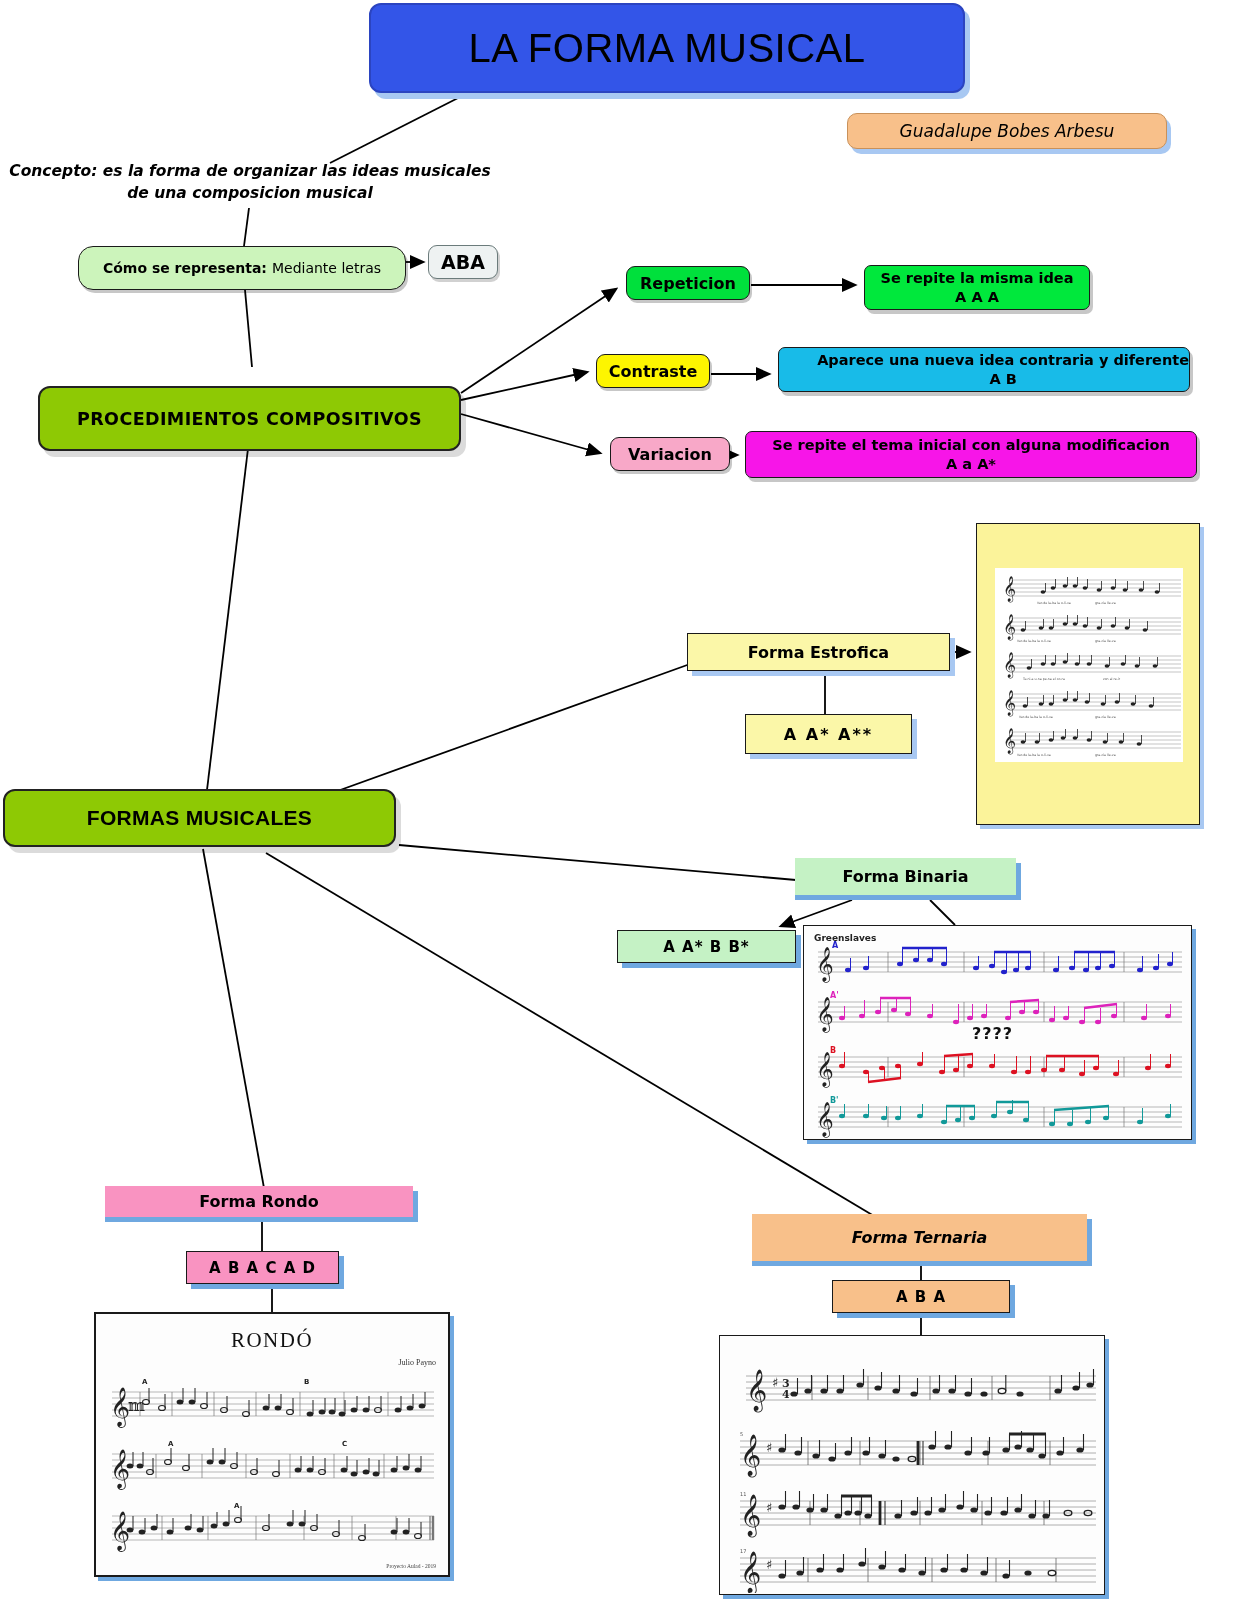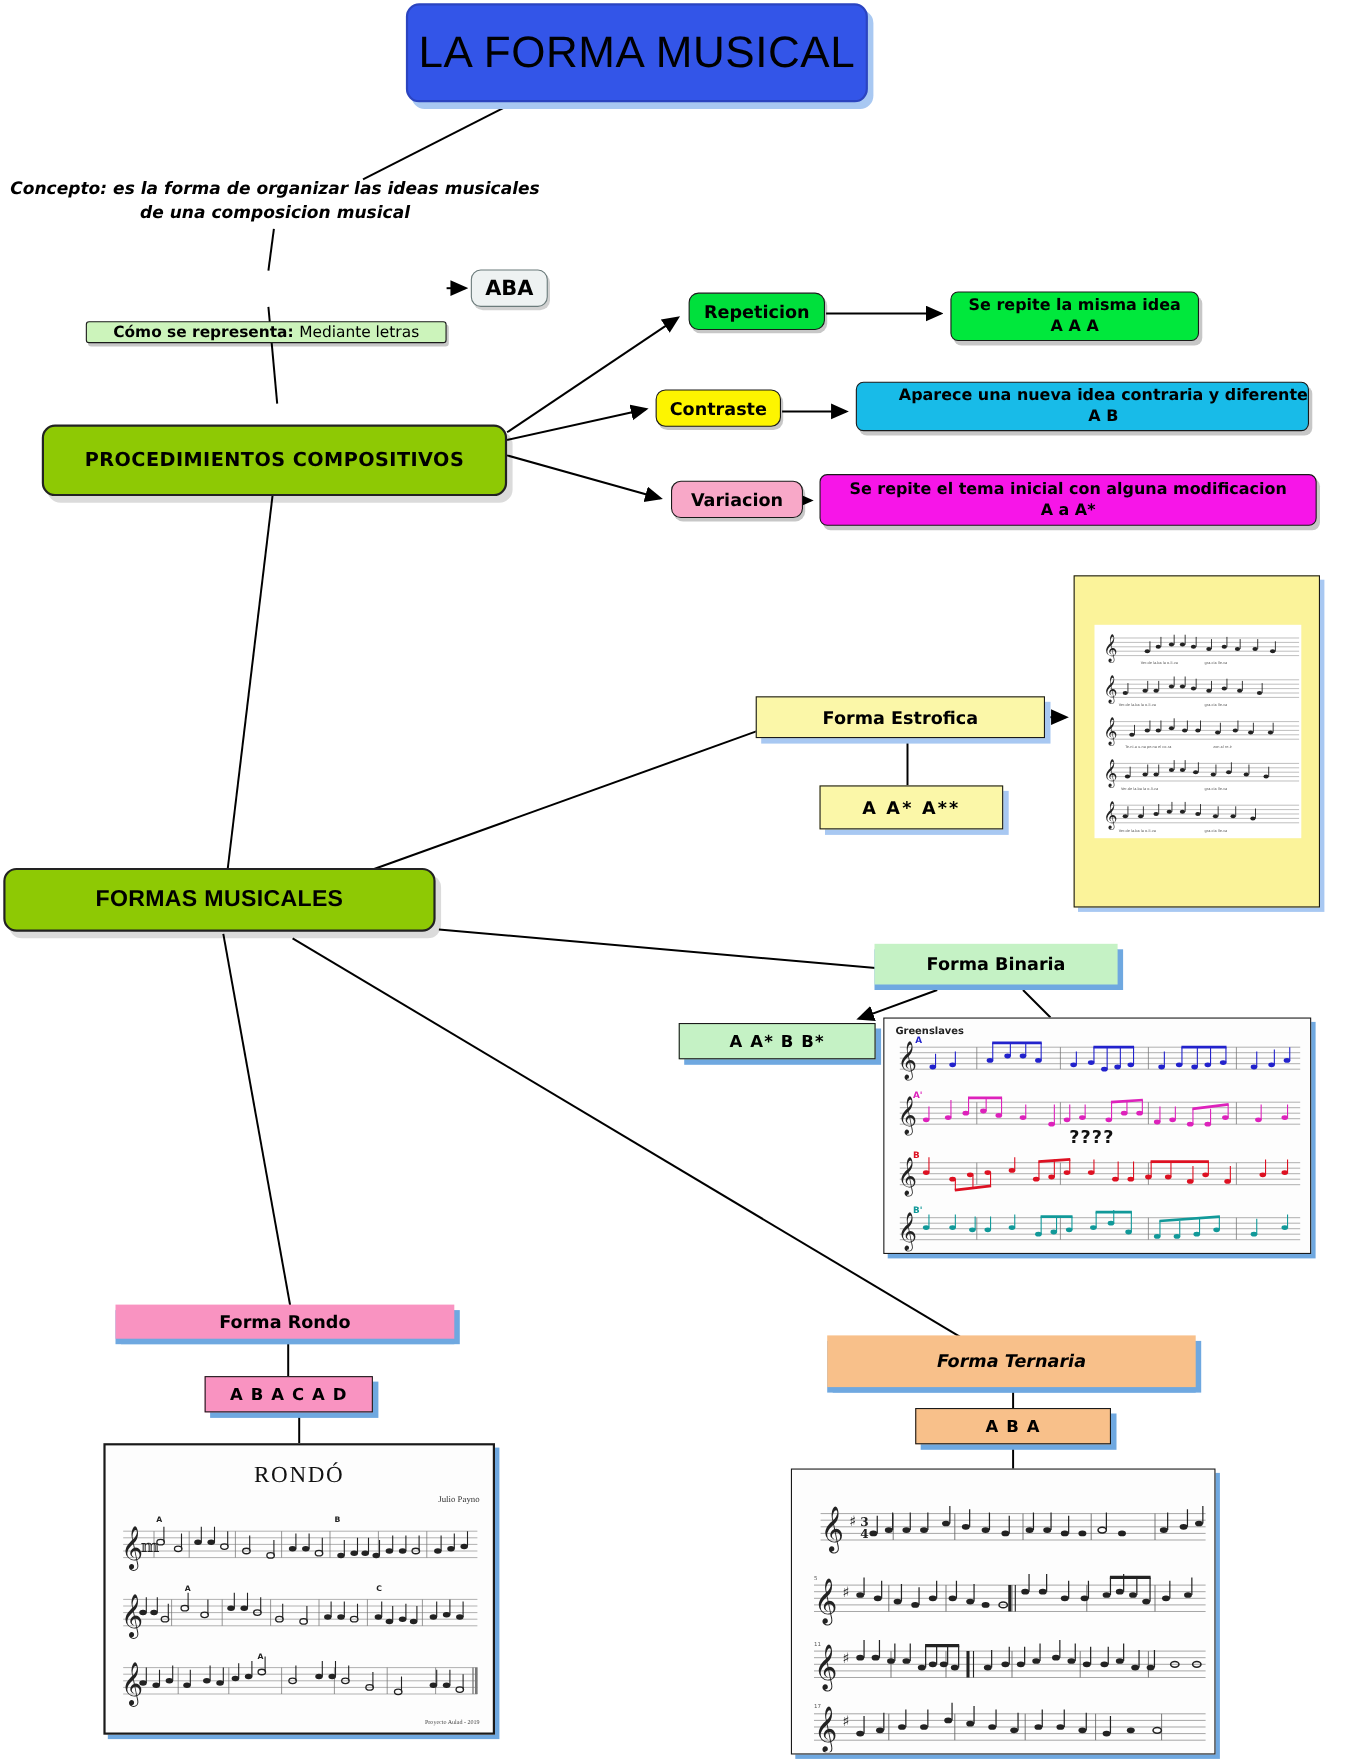--- a/index.html
+++ b/index.html
@@ -31,21 +31,21 @@
     align-items: center;
     justify-content: center;
     text-align: center;
     color: #000000;
     z-index: 5;
   }
 
   
   .n-title {
     left: 369px; top: 3px;
-    width: 420px; height: 90px;
+    width: 596px; height: 90px;
     background: #3355e8;
     border: 2px solid #2b44c0;
     border-radius: 12px;
     box-shadow: 5px 6px 0 #a8c8f2;
     font-family: "Liberation Sans", sans-serif;
     font-size: 40px;
     letter-spacing: 0.5px;
   }
 
   
@@ -69,28 +69,27 @@
     font-weight: bold;
     font-style: italic;
     font-size: 15.5px;
     line-height: 1.45;
     display: block;
   }
 
   
   .n-representa {
     left: 78px; top: 246px;
-    width: 328px; height: 20px;
+    width: 328px; height: 44px;
     background: #ccf4bb;
     border: 1.5px solid #1a1a1a;
-    border-radius: 3px;
+    border-radius: 15px;
     box-shadow: 2px 3px 0 rgba(0,0,0,0.22);
     font-size: 14px;
     padding: 0 8px;
-    margin-top: 46px;
   }
   .n-representa b { font-weight: bold; }
   .n-representa span.reg { font-weight: normal; }
 
   .n-aba {
     left: 428px; top: 245px;
     width: 70px; height: 34px;
     background: #eef2f2;
     border: 1.5px solid #6b7b7b;
     border-radius: 9px;
@@ -404,20 +403,23 @@
       <path d="M 921,1247 L 921,1280"></path>
 
       <path d="M 921,1313 L 921,1336"></path>
     </g>
   </svg>
 
   <div class="node n-title">
     <span>LA FORMA MUSICAL</span>
   </div>
 
+  <div class="node n-author">
+    <span>Guadalupe Bobes Arbesu</span>
+  </div>
 
   <div class="node n-concepto">
     <div>Concepto: es la forma de organizar las ideas musicales</div>
     <div>de una composicion musical</div>
   </div>
 
   <div class="node n-representa">
     <b>Cómo se representa:</b>
     <span class="reg" style="margin-left:5px;">Mediante letras</span>
   </div>

